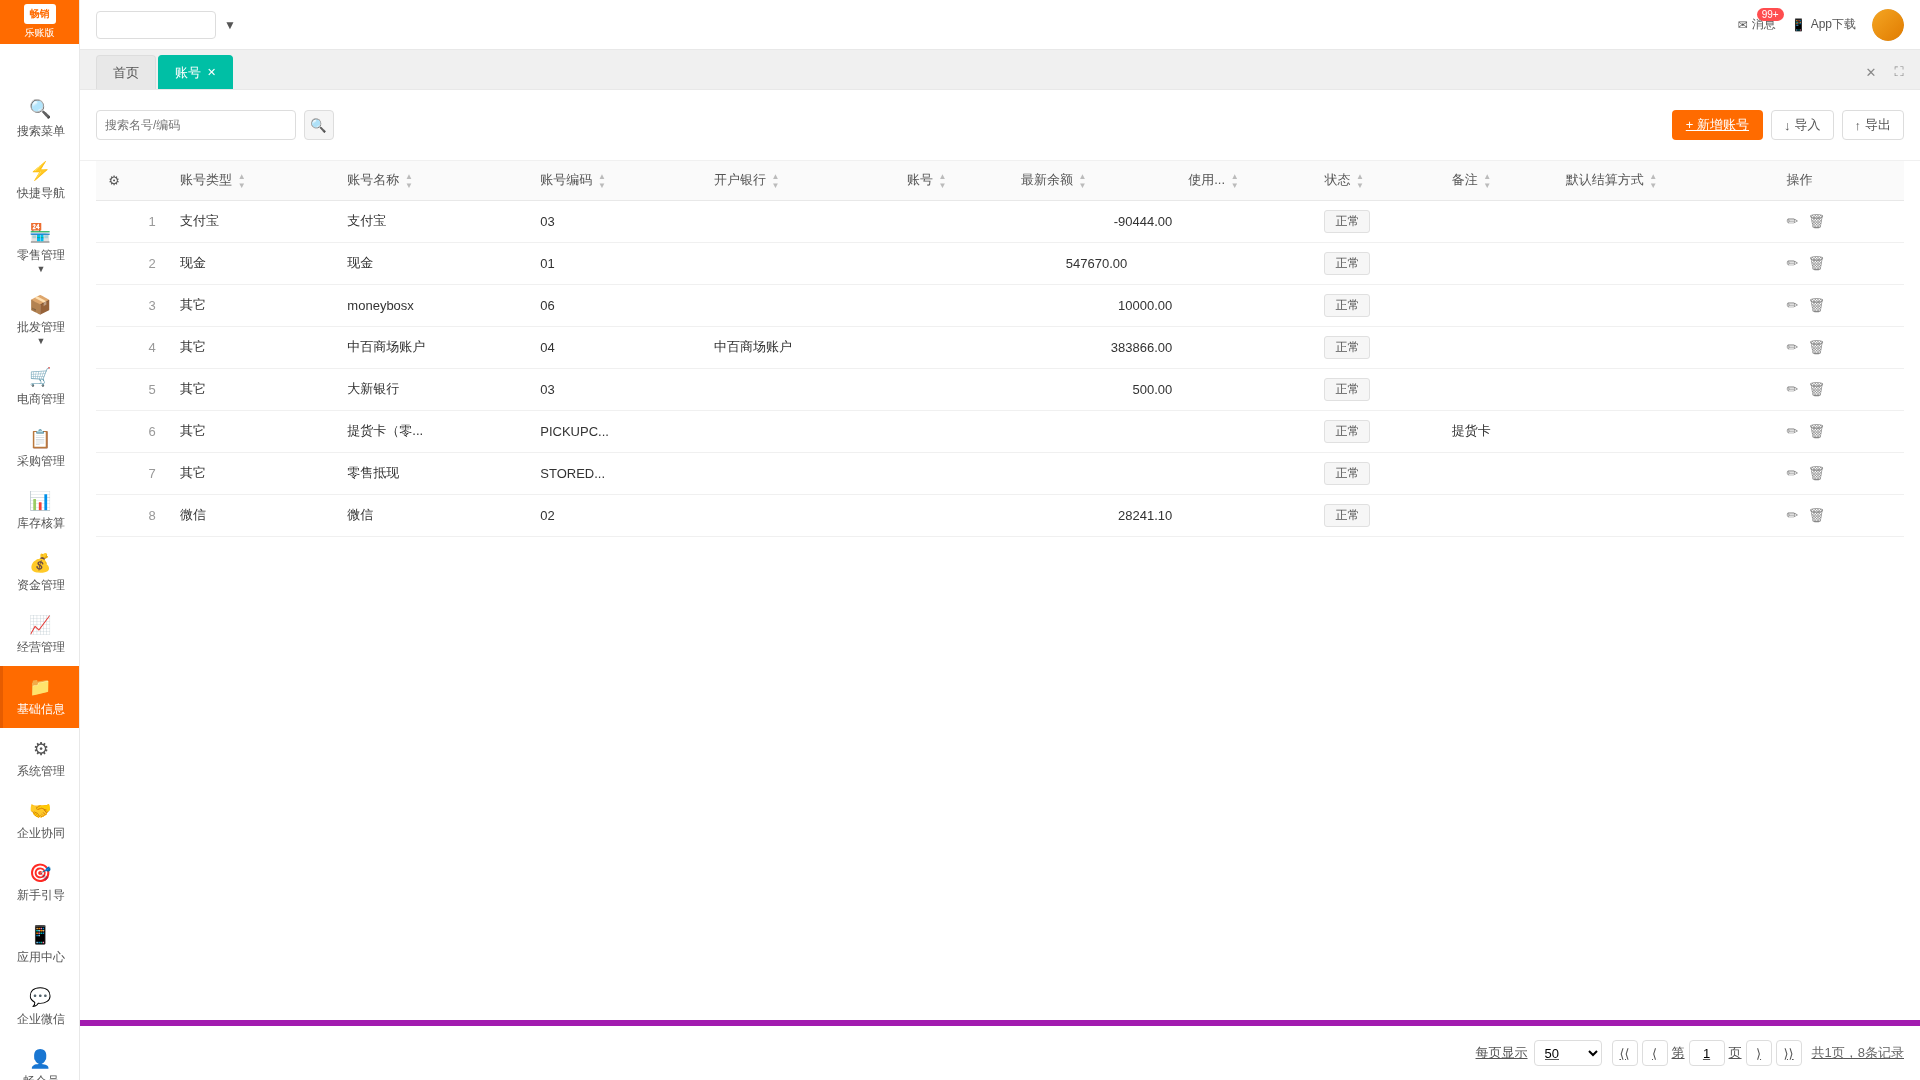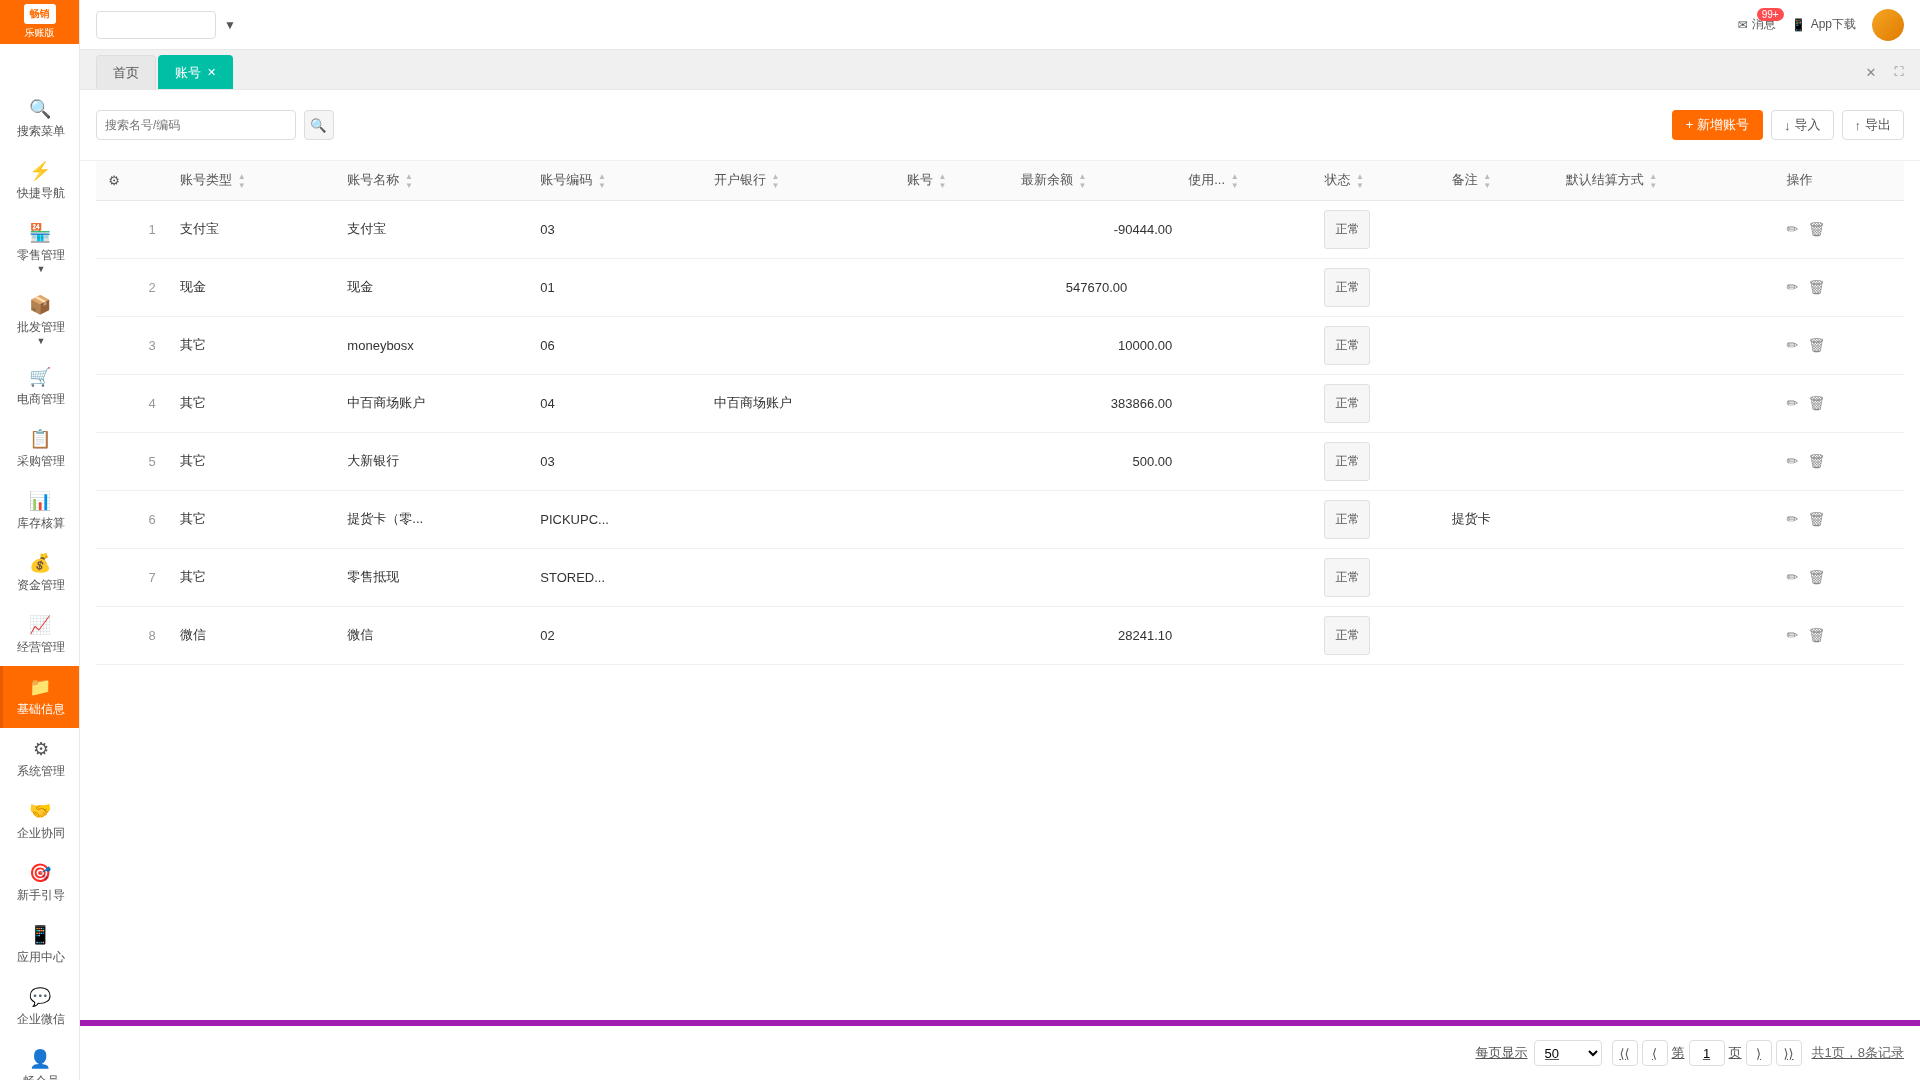--- a/index.html
+++ b/index.html
@@ -224,20 +224,21 @@
     .btn-add {
       background: #ff6b00;
       color: #fff;
       border: none;
       padding: 6px 14px;
       border-radius: 4px;
       cursor: pointer;
       font-size: 13px;
       display: flex;
       gap: 4px;
+      text-decoration: underline;
     }
     .btn-outline {
       background: #fff;
       color: #555;
       border: 1px solid #ddd;
       padding: 5px 12px;
       border-radius: 4px;
       cursor: pointer;
       font-size: 13px;
       display: flex;
@@ -288,21 +289,21 @@
     }
     .row-num {
       color: #999;
       text-align: center;
       width: 40px;
     }
     .status-badge {
       background: #f6f6f6;
       border: 1px solid #e0e0e0;
       color: #555;
-      padding: 10px 10px;
+      padding: 2px 10px;
       border-radius: 3px;
       font-size: 12px;
       display: inline-block;
     }
     .gear-col {
       width: 36px;
       text-align: center;
     }
     .action-btn {
       color: #888;

